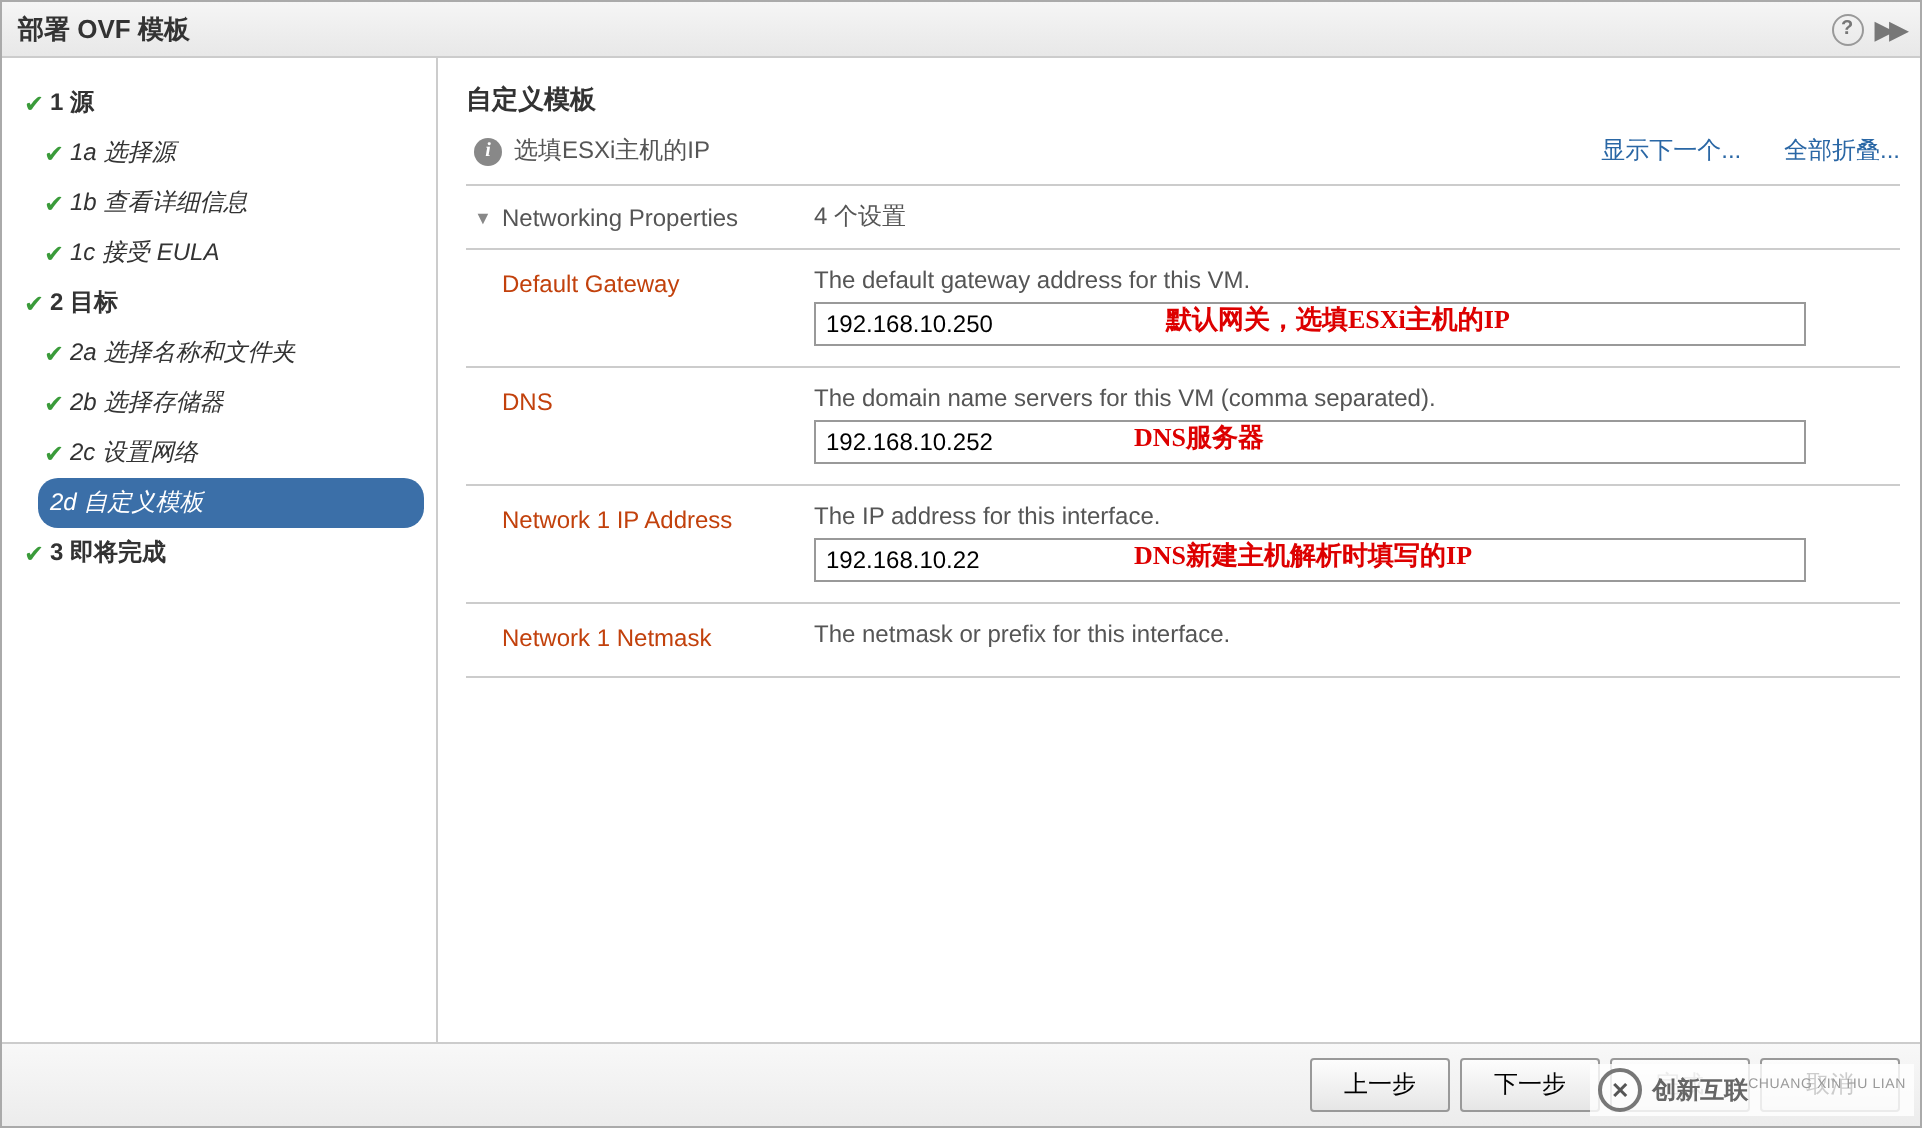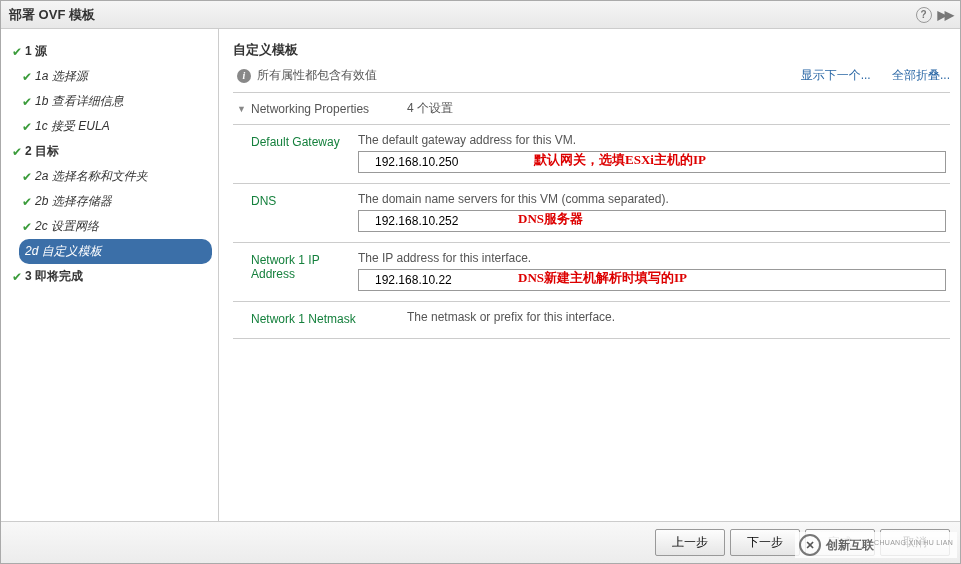--- a/index.html
+++ b/index.html
@@ -25,24 +25,24 @@
 .content-sub { color: #555; margin-bottom: 18px; }
 .validation-row { display: flex; align-items: center; border-bottom: 1px solid #ccc; padding: 6px 0 8px 4px; }
 .info-icon { width: 14px; height: 14px; border-radius: 50%; background: #888; color: #fff; display: flex; align-items: center; justify-content: center; font-size: 10px; margin-right: 6px; font-style: italic; font-family: Georgia, serif; font-weight: bold;}
 .val-text { flex: 1; color: #555; }
 .val-links a { color: #2a67a5; margin-left: 18px; text-decoration: none; cursor: pointer; }
 .section-header { display: flex; align-items: center; border-bottom: 1px solid #ccc; padding: 7px 4px; color: #555; }
 .section-header .sec-caret { width: 14px; font-size: 9px; color: #888; }
 .section-header .sec-title { width: 156px; }
 .section-header .sec-count { color: #555; }
 .prop-row { display: flex; border-bottom: 1px solid #ccc; padding: 8px 4px 10px 18px; }
-.prop-label { width: 156px; color: #15803d; padding-top: 2px; }
+.prop-label { width: 156px; color: #c2410c; padding-top: 2px; }
 .prop-body { flex: 1; position: relative; }
 .prop-desc { color: #555; margin-bottom: 4px; }
-.prop-input { width: 588px; padding: 3px 16px; border: 1px solid #999; font-size: 12px; font-family: inherit; }
+.prop-input { width: 496px; padding: 3px 5px; border: 1px solid #999; font-size: 12px; font-family: inherit; }
 .annot { position: absolute; color: #d00; font-weight: bold; font-size: 13px; font-family: SimSun, serif; top: 18px; pointer-events: none; }
 .footer { height: 42px; border-top: 1px solid #ccc; background: linear-gradient(#f8f8f8,#ececec); display: flex; align-items: center; justify-content: flex-end; padding-right: 10px; gap: 5px; }
 .btn { min-width: 70px; padding: 4px 12px; background: linear-gradient(#fdfdfd,#e6e6e6); border: 1px solid #999; border-radius: 2px; cursor: pointer; font-size: 12px; }
 .btn.disabled { color: #999; cursor: default; }
 .watermark { position: absolute; right: 4px; bottom: 6px; display: flex; align-items: center; gap: 5px; color: #666; font-size: 11px; pointer-events: none; background: rgba(255,255,255,0.8); padding: 2px 4px;}
 .watermark .wm-icon { width: 22px; height: 22px; border: 2px solid #777; border-radius: 50%; display: flex; align-items: center; justify-content: center; font-weight: bold; color: #555; }
 .watermark .wm-text { display: flex; flex-direction: row; line-height: 1; }
 .watermark .wm-cn { font-size: 12px; font-weight: bold; }
 .watermark .wm-en { font-size: 7px; color: #999; letter-spacing: 0.3px;}
 </style>
@@ -99,21 +99,21 @@
           <span class="check">✔</span>
           <span class="lbl"><span>3</span> <span>即将完成</span></span>
         </div>
     </div>
 
     <div class="content">
       <div class="content-title">自定义模板</div>
 
       <div class="validation-row">
         <span class="info-icon">i</span>
-        <span class="val-text">所有属性都包含有效值</span>
+        <span class="val-text">选填ESXi主机的IP</span>
         <span class="val-links">
           <a>显示下一个...</a>
           <a>全部折叠...</a>
         </span>
       </div>
 
       <div class="section-header">
         <span class="sec-caret">▼</span>
         <span class="sec-title">Networking Properties</span>
         <span class="sec-count">4 个设置</span>

